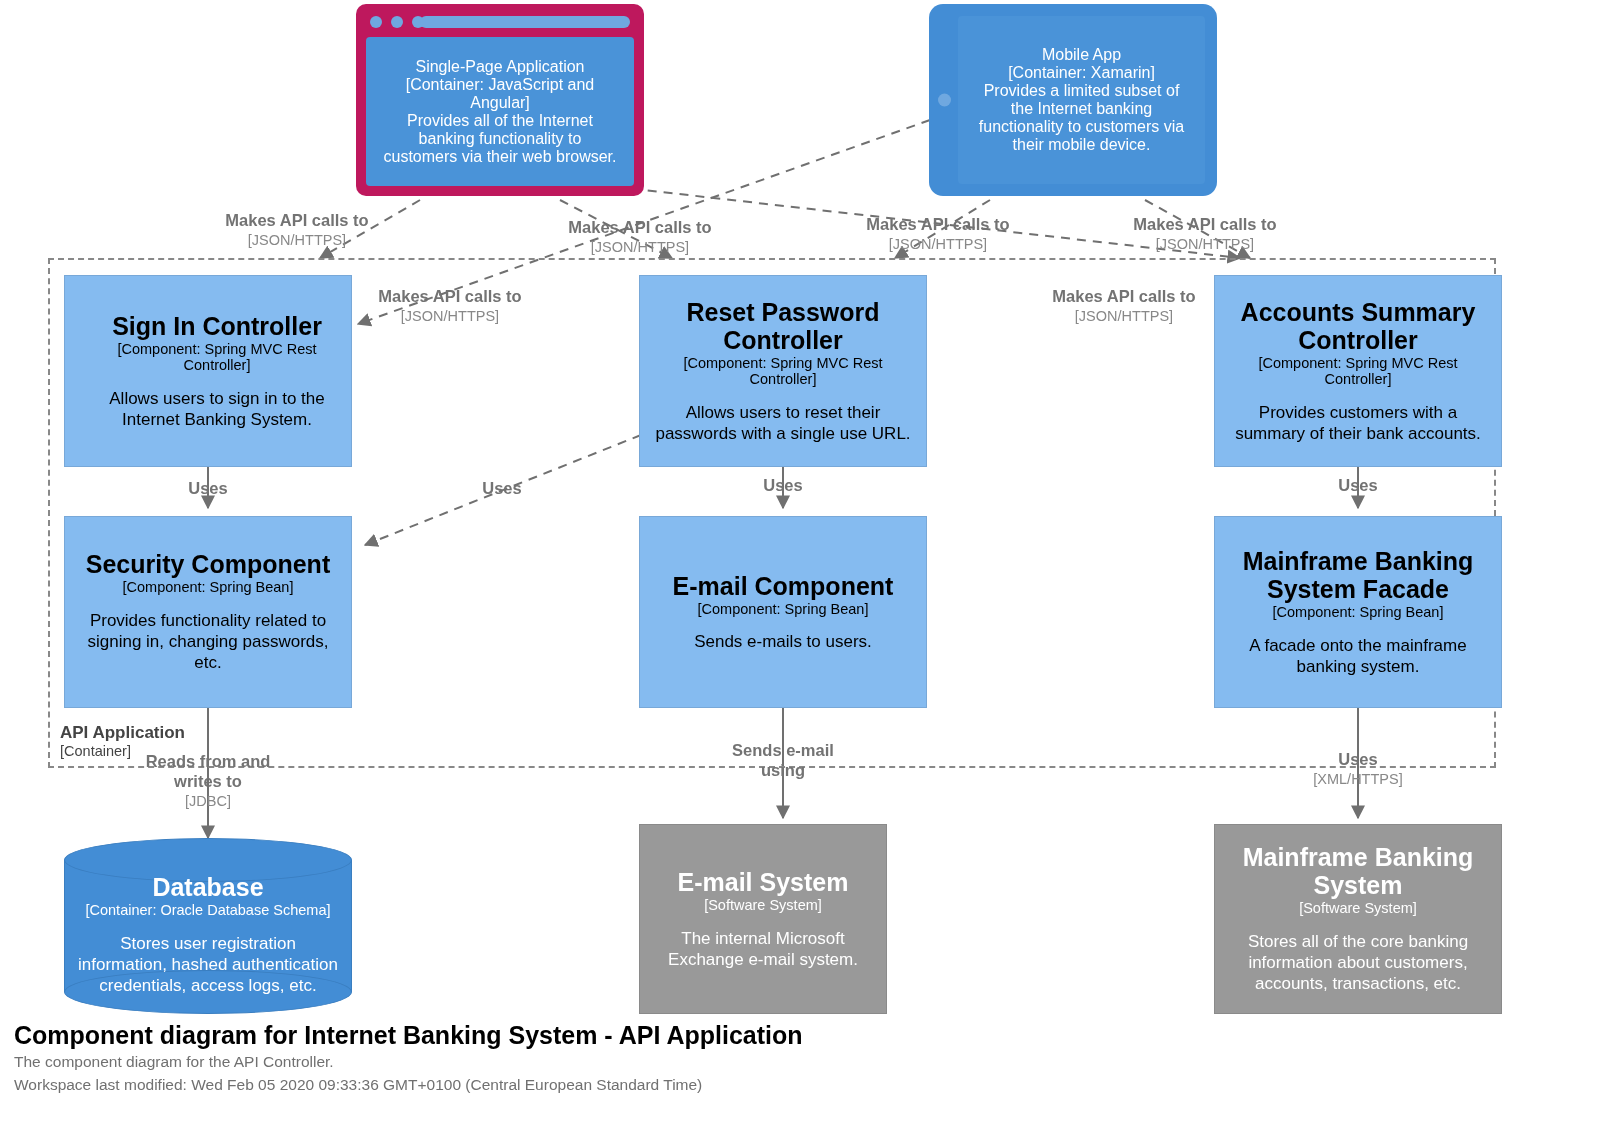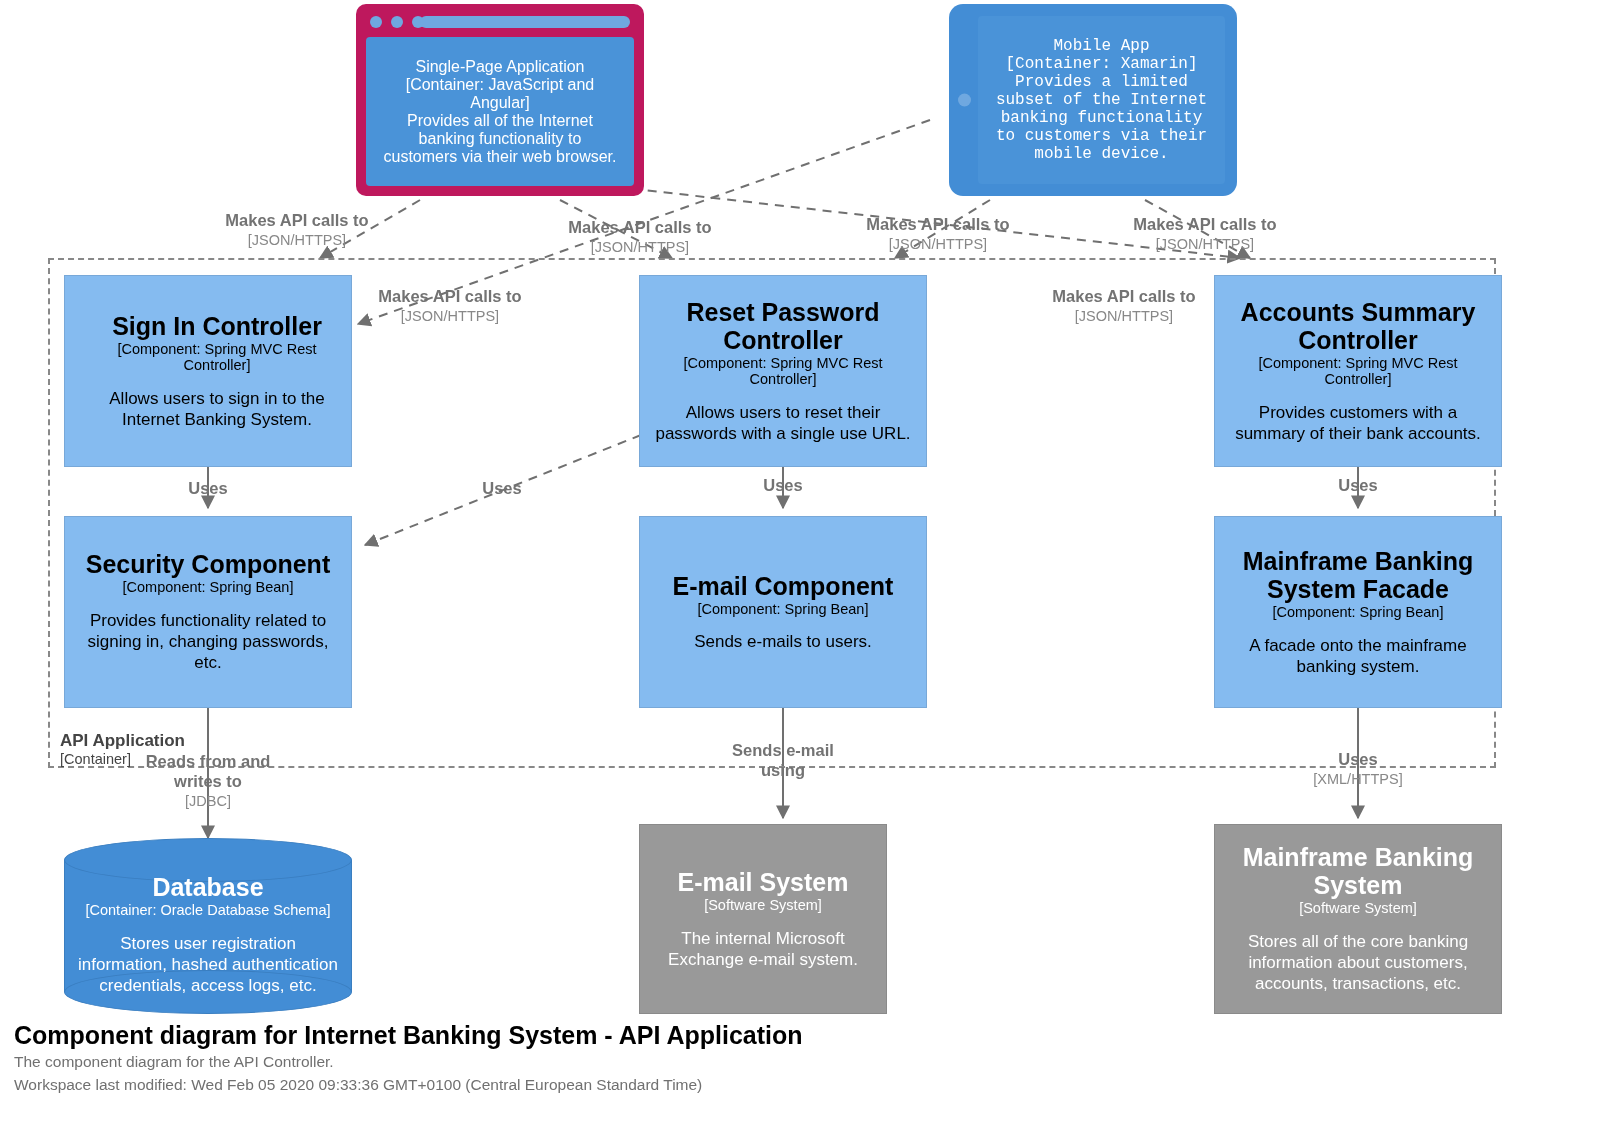--- a/index.html
+++ b/index.html
@@ -198,21 +198,20 @@
   }
   .boundary-label {
     position: absolute;
     text-align: left;
     line-height: 1.15;
   }
   .boundary-label .b-name {
     font-size: 17px;
     font-weight: bold;
     color: #444444;
-    margin-top: 8px;
   }
   .boundary-label .b-tech {
     font-size: 14.5px;
     color: #444444;
   }
 
   
   .edge-label {
     position: absolute;
     text-align: center;
@@ -303,21 +302,21 @@
       <span class="spa-dot"></span>
     </div>
     <div class="spa-urlbar"></div>
     <div class="spa-screen">
       <div class="n-title">Single-Page Application</div>
       <div class="n-tech">[Container: JavaScript and Angular]</div>
       <div class="n-desc">Provides all of the Internet banking functionality to customers via their web browser.</div>
     </div>
   </div>
 
-  <div class="mob-wrap" style="left:949px; top:4px; width:288px; height:192px;font-family:Liberation Mono, monospace;">
+  <div class="mob-wrap" style="left:929px; top:4px; width:288px; height:192px;">
     <div class="mob-home"></div>
     <div class="mob-screen">
       <div class="n-title">Mobile App</div>
       <div class="n-tech">[Container: Xamarin]</div>
       <div class="n-desc">Provides a limited subset of the Internet banking functionality to customers via their mobile device.</div>
     </div>
   </div>
 
   <div class="node component" style="left:64px; top:275px; width:288px; height:192px;padding-left:32px;">
     <div class="n-title">Sign In Controller</div>

